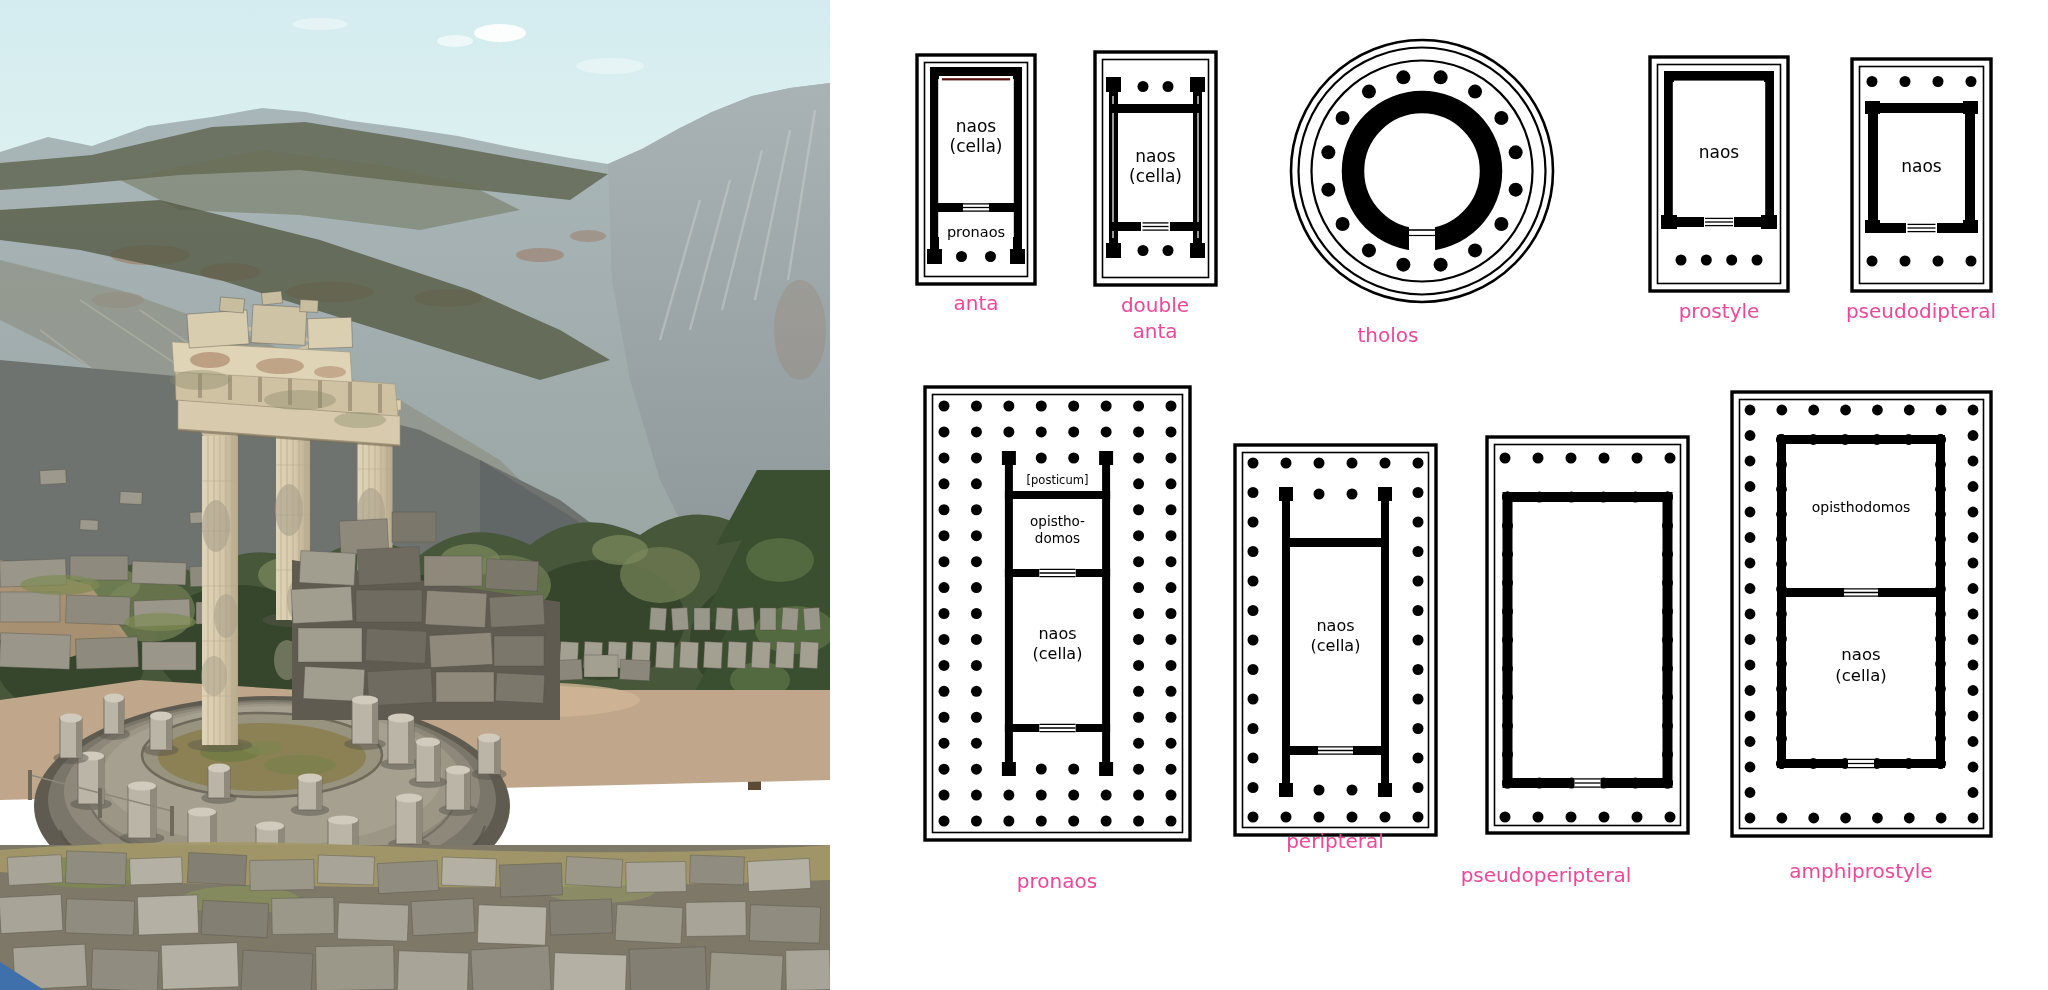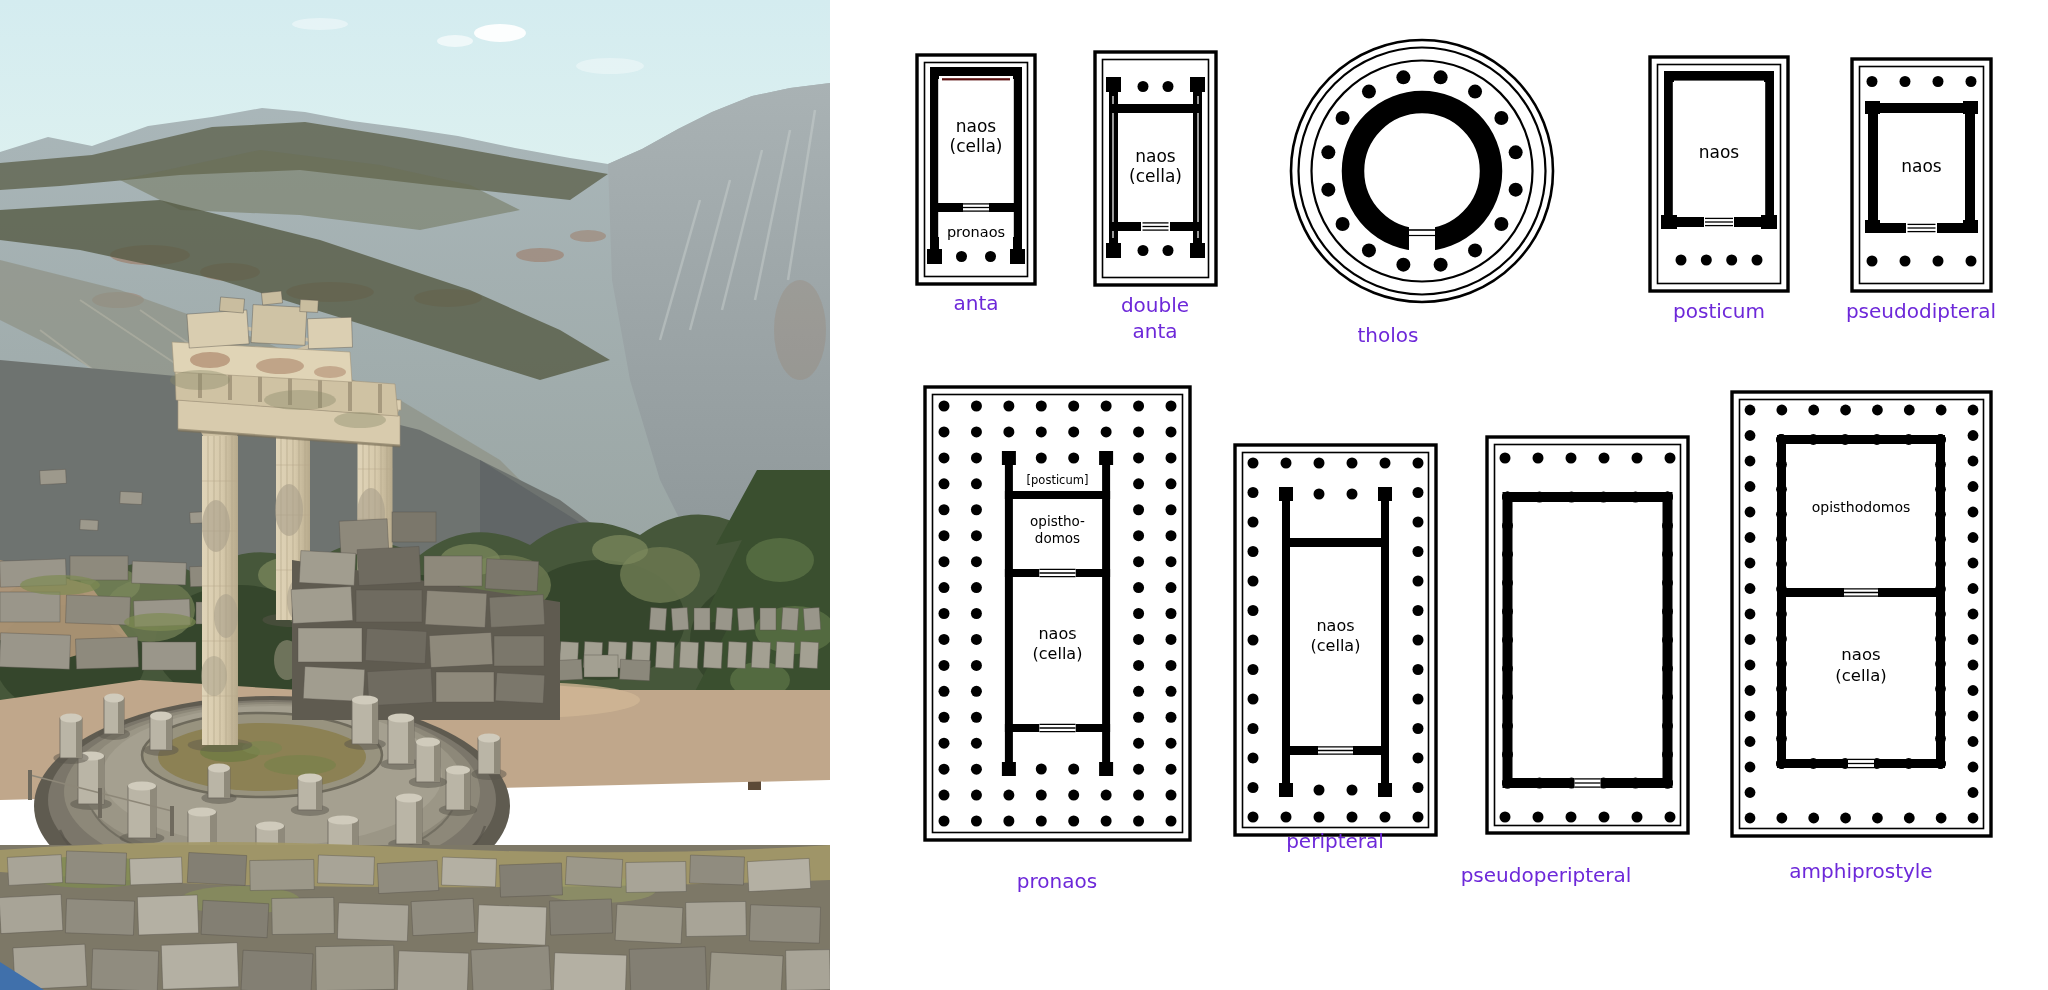--- a/index.html
+++ b/index.html
@@ -3,21 +3,21 @@
 <meta charset="utf-8">
 <style>
   html,body{margin:0;padding:0;background:#fff;}
   body{width:2048px;height:990px;overflow:hidden;font-family:"DejaVu Sans","Liberation Sans",sans-serif;}
   #root{position:relative;width:2048px;height:946px;background:#fff;}
   #photo{position:absolute;left:0;top:0;width:830px;height:990px;overflow:hidden;}
   #panel{position:absolute;left:830px;top:0;width:1218px;height:990px;background:#fff;}
   .plan{position:absolute;}
   .plan svg{display:block;}
   .plan-label{position:absolute;transform:translateX(-50%);text-align:center;font-size:20px;
-    line-height:26px;color:#6d28d9;white-space:pre-line;}
+    line-height:26px;color:#ec4899;white-space:pre-line;}
   svg text{font-family:"DejaVu Sans","Liberation Sans",sans-serif;}
 </style>
 </head>
 <body>
 
 <div id="root">
   <div id="photo"><svg width="830" height="990" viewBox="0 0 830 990">
 <defs>
 <linearGradient id="gsky" x1="0" y1="0" x2="0" y2="1">
  <stop offset="0" stop-color="#d4ecf0"></stop>
@@ -505,21 +505,21 @@
         </g>
         <rect x="13" y="160" width="16" height="14" fill="#000000"></rect>
         <rect x="113" y="160" width="16" height="14" fill="#000000"></rect>
         <circle cx="33" cy="205" r="5.5" fill="#000000"></circle>
         <circle cx="58.3" cy="205" r="5.5" fill="#000000"></circle>
         <circle cx="83.7" cy="205" r="5.5" fill="#000000"></circle>
         <circle cx="109" cy="205" r="5.5" fill="#000000"></circle>
         <text x="71" y="103" font-size="17" text-anchor="middle" fill="#000000">naos</text>
       </svg>
     </div>
-   <div class="plan-label" style="left:1719px;top:298px">posticum</div>
+   <div class="plan-label" style="left:1719px;top:298px">prostyle</div>
     <div class="plan" style="left:1850px;top:57px;width:143px;height:236px">
      <svg width="143" height="236" viewBox="0 0 143 236">
         <rect x="0" y="0" width="143" height="236" fill="#fff"></rect>
         <rect x="2" y="2" width="139" height="232" fill="none" stroke="#000000" stroke-width="3.4"></rect>
         <rect x="9.5" y="9.5" width="124" height="217" fill="none" stroke="#000000" stroke-width="1.6"></rect>
         <circle cx="22" cy="24.5" r="5.5" fill="#000000"></circle>
         <circle cx="55" cy="24.5" r="5.5" fill="#000000"></circle>
         <circle cx="88" cy="24.5" r="5.5" fill="#000000"></circle>
         <circle cx="121" cy="24.5" r="5.5" fill="#000000"></circle>
         <rect x="18" y="46" width="107" height="10" fill="#000000"></rect>

